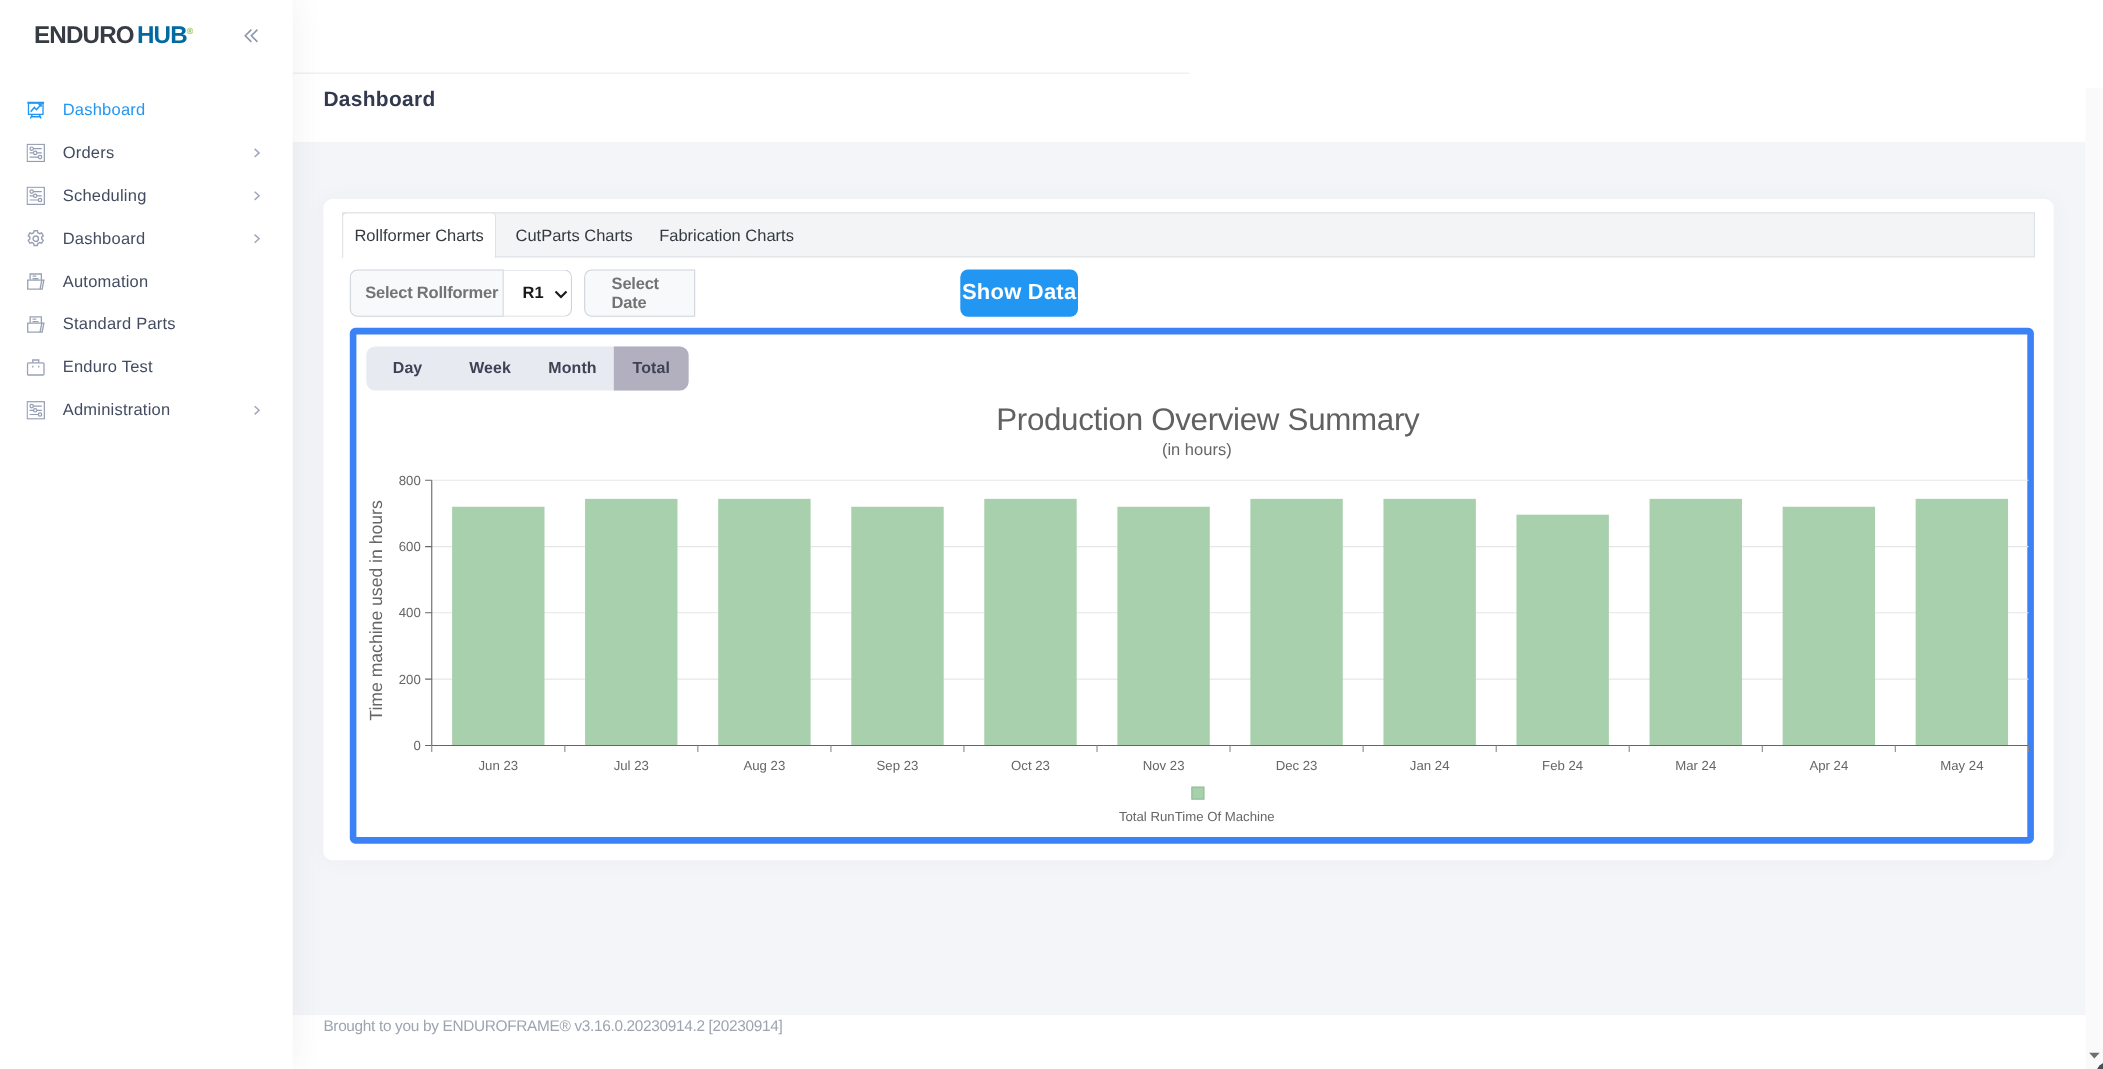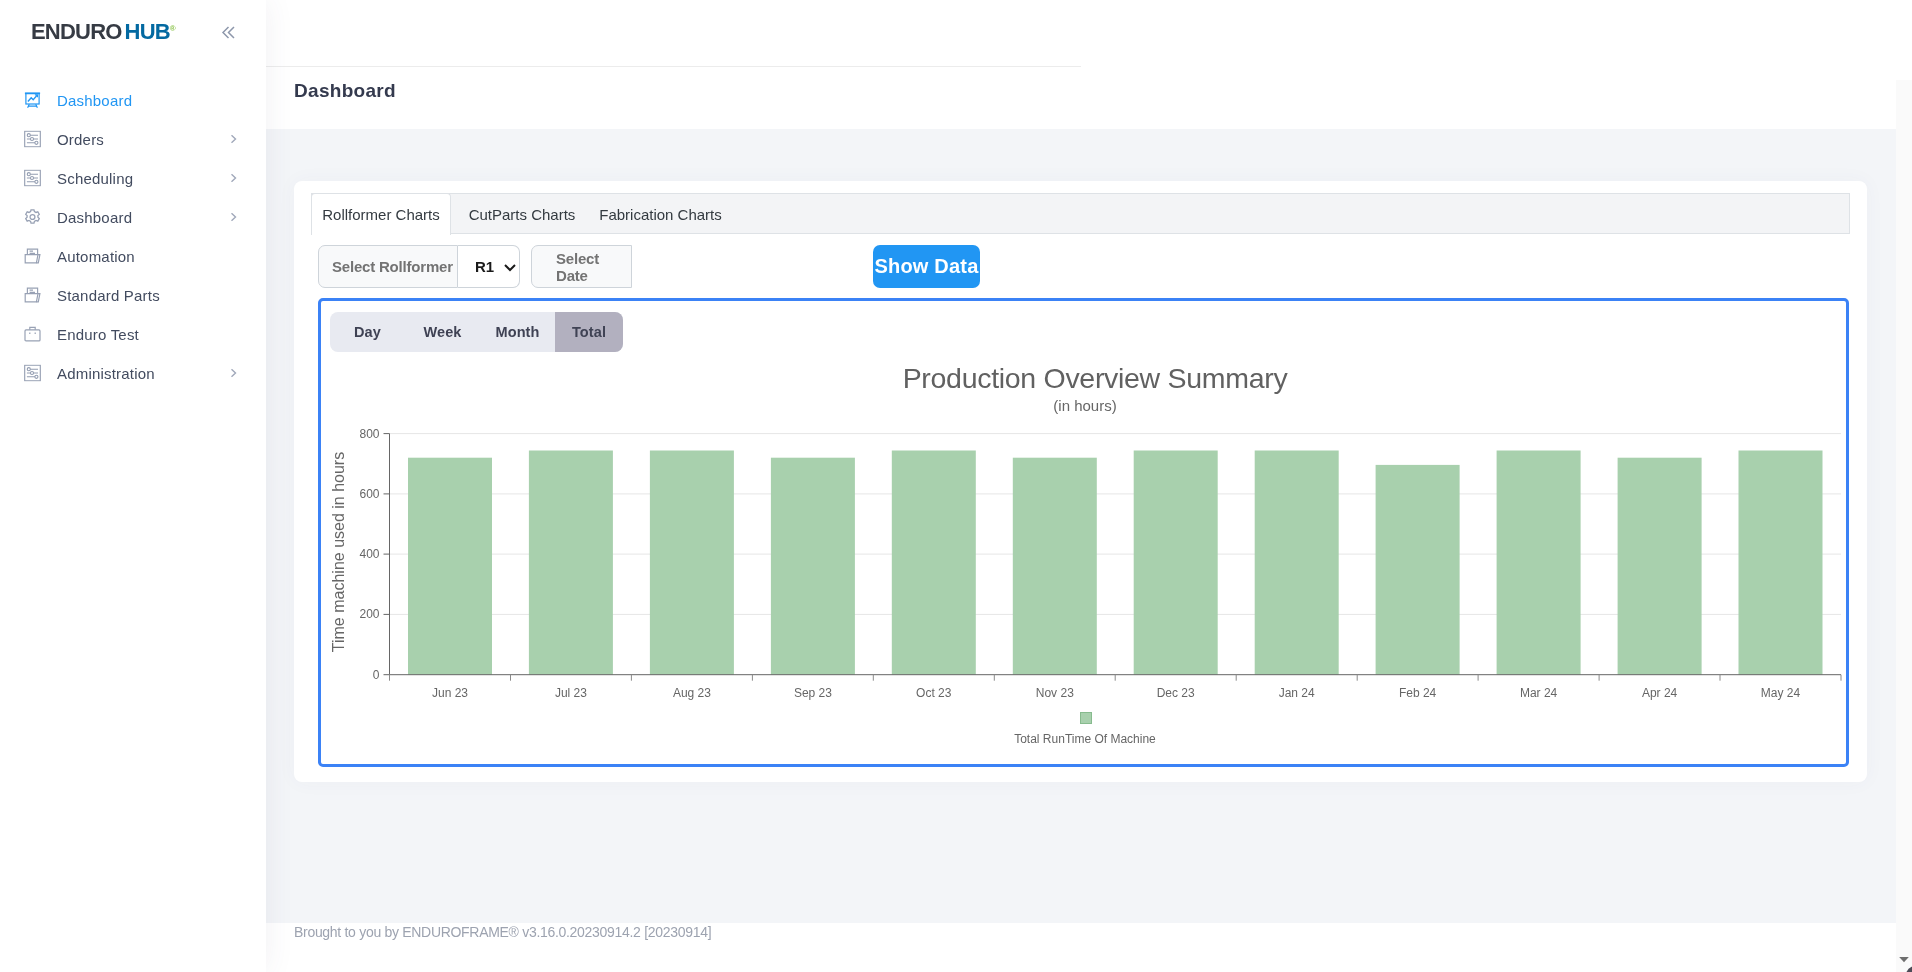--- a/index.html
+++ b/index.html
@@ -31,21 +31,21 @@
 .igroup { position:absolute; display:flex; height:43px; border-radius:7px; }
 .ilabel { background:#f8f9fa; border:1px solid #ced4da; font-size:15px; font-weight:700; color:#737373; display:flex; align-items:center; padding-left:13px; border-radius:7px 0 0 7px; letter-spacing:-.2px; }
 #grp1 { left:24px; top:64px; }
 #grp2 { left:237px; top:64px; }
 .ifield { background:#fff; border:1px solid #ced4da; border-left:none; border-radius:0 7px 7px 0; display:flex; align-items:center; font-size:16px; color:#1a1a1a; position:relative; }
 #selfield { width:62px; padding-left:17px; font-weight:700; font-size:15px; }
 #datefield { width:222px; padding-left:11px; }
 #showdata { position:absolute; left:564px; top:64px; width:107px; height:43px; background:#2196f3; color:#fff; font-size:20px; font-weight:700; border-radius:7px; display:flex; align-items:center; justify-content:center; letter-spacing:.2px;margin-left:15px; }
 
 
-#chartbox { position:absolute; left:24px; top:117px; width:1531px; height:469px; border:3px solid #3b82f6; border-radius:5px; background:#fff; }
+#chartbox { position:absolute; left:24px; top:117px; width:1531px; height:469px; border:6px solid #3b82f6; border-radius:5px; background:#fff; }
 #btngroup { position:absolute; left:9px; top:11px; width:293px; height:40px; background:#e8eaf1; border-radius:8px; }
 .bgbtn { position:absolute; top:0; height:40px; display:flex; align-items:center; justify-content:center; font-size:14.5px; font-weight:700; color:#3f4254; letter-spacing:.1px; }
 #bY { background:#b2b0bf; border-radius:0 8px 8px 0; }
 
 
 #sidebar { position:absolute; left:0; top:0; width:266px; height:972px; background:#fff; box-shadow:0 0 28px rgba(82,63,105,.08); }
 #logo { position:absolute; left:31px; top:19px; font-size:22px; font-weight:700; letter-spacing:-0.8px; color:#363b44; }
 #logo .grn { color:#0369a1; margin-left:3px; }
 #logo sup { font-size:8px; color:#8bc34a; }
 .mitem { position:absolute; left:0; width:266px; height:39px; }

